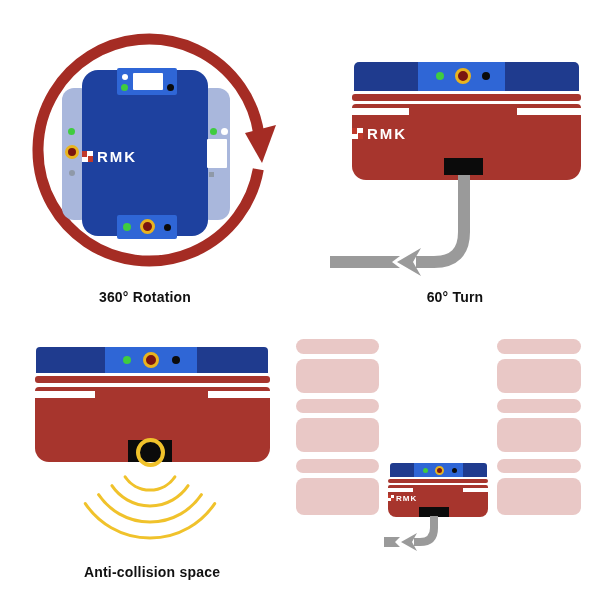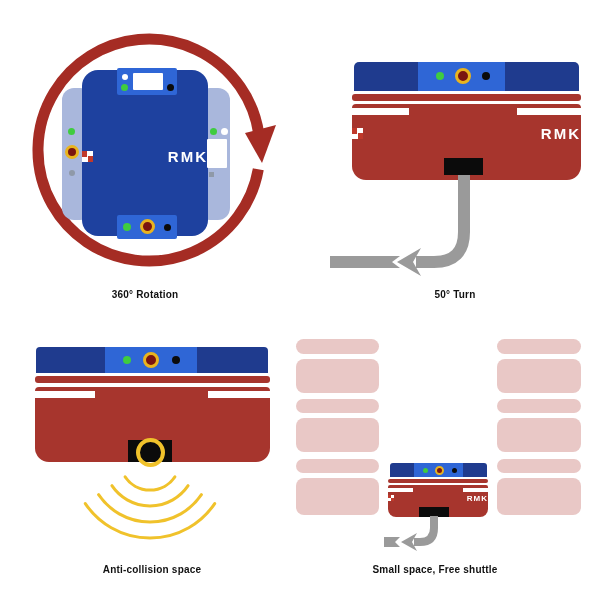--- a/index.html
+++ b/index.html
@@ -2,38 +2,38 @@
 <html><head>
 <meta charset="utf-8">
 <style>
   html,body{margin:0;padding:0;}
   .stage{
     position:relative;width:600px;height:600px;background:#ffffff;overflow:hidden;
     font-family:"Liberation Sans",sans-serif;
   }
   .abs{position:absolute;}
   .caption{
-    position:absolute;font-size:10px;font-weight:700;color:#111111;
+    position:absolute;font-size:14px;font-weight:700;color:#111111;
     text-align:center;letter-spacing:.2px;
   }
   .dot{position:absolute;border-radius:50%;}
   .green{background:#3FCC3F;}
   .black{background:#0b0b0b;}
   .grayd{background:#8F99A8;}
   .whited{background:#ffffff;}
   .gold-ring{position:absolute;border-radius:50%;background:#7A1510;border:3px solid #E9B41F;box-sizing:border-box;}
   .bumper{position:absolute;background:#A9B7DC;border-radius:12px;}
   .robot-bar{position:absolute;background:#1F3B8E;}
   .robot-panel{position:absolute;background:#2F66D6;}
   .robot-redstripe{position:absolute;background:#A7352D;border-radius:3px;}
   .robot-body{position:absolute;background:#A7352D;}
   .white-stripe{position:absolute;background:#ffffff;}
   .sensor{position:absolute;background:#0b0b0b;}
   .shelf{position:absolute;background:#E9C8C6;border-radius:8px;}
-  .logo{position:absolute;display:flex;align-items:center;justify-content:space-between;gap:4px;}
+  .logo{position:absolute;display:flex;align-items:center;justify-content:flex-start;gap:4px;}
   .logo-mark{
     display:inline-block;
     background:conic-gradient(#ffffff 0 25%, #c0392b 25% 50%, #ffffff 50% 75%, #c0392b 75% 100%);
   }
   .logo-text{color:#ffffff;font-weight:700;letter-spacing:2px;}
 </style>
 </head>
 <body>
 
 <div class="stage">
@@ -97,21 +97,21 @@
     </div>
 
     <div class="sensor" style="left:444px;top:158px;width:39px;height:17px;"></div>
 
     <svg class="abs" style="left:300px;top:170px;" width="300" height="130" viewBox="300 170 300 130">
       <path d="M 464 175 L 464 232 Q 464 262 434 262 L 416 262" fill="none" stroke="#9A9A9A" stroke-width="12"></path>
       <polygon points="397,262 421,248 413,262 421,276" fill="#9A9A9A"></polygon>
       <polygon points="330,256 400,256 392,262 400,268 330,268" fill="#9A9A9A"></polygon>
     </svg>
 
-    <div class="caption" style="left:310px;top:289px;width:290px;">50° Turn</div>
+    <div class="caption" style="left:310px;top:289px;width:290px;">60° Turn</div>
   </div>
 
   <div class="abs" style="left:0;top:300px;width:300px;height:300px;">
 
     <div class="robot-bar" style="left:36px;top:47px;width:232px;height:26px;border-radius:4px 4px 0 0;"></div>
     <div class="robot-panel" style="left:105px;top:47px;width:92px;height:26px;"></div>
     <span class="dot green" style="left:123px;top:56px;width:8px;height:8px;"></span>
     <span class="gold-ring" style="left:143px;top:52px;width:16px;height:16px;"></span>
     <span class="dot black" style="left:172px;top:56px;width:8px;height:8px;"></span>
 
@@ -166,16 +166,15 @@
     </div>
 
     <div class="sensor" style="left:419px;top:507px;width:30px;height:10px;"></div>
 
     <svg class="abs" style="left:380px;top:510px;" width="120" height="50" viewBox="380 510 120 50">
       <path d="M 434 516 L 434 528 Q 434 542 420 542 L 414 542" fill="none" stroke="#9A9A9A" stroke-width="8"></path>
       <polygon points="401,542 417,533 412,542 417,551" fill="#9A9A9A"></polygon>
       <polygon points="384,537 400,537 395,542 400,547 384,547" fill="#9A9A9A"></polygon>
     </svg>
 
-    <div class="caption" style="left:285px;top:564px;width:300px;">Small space, Free shuttle</div>
   </div>
 
 </div>
 
 </body></html>

